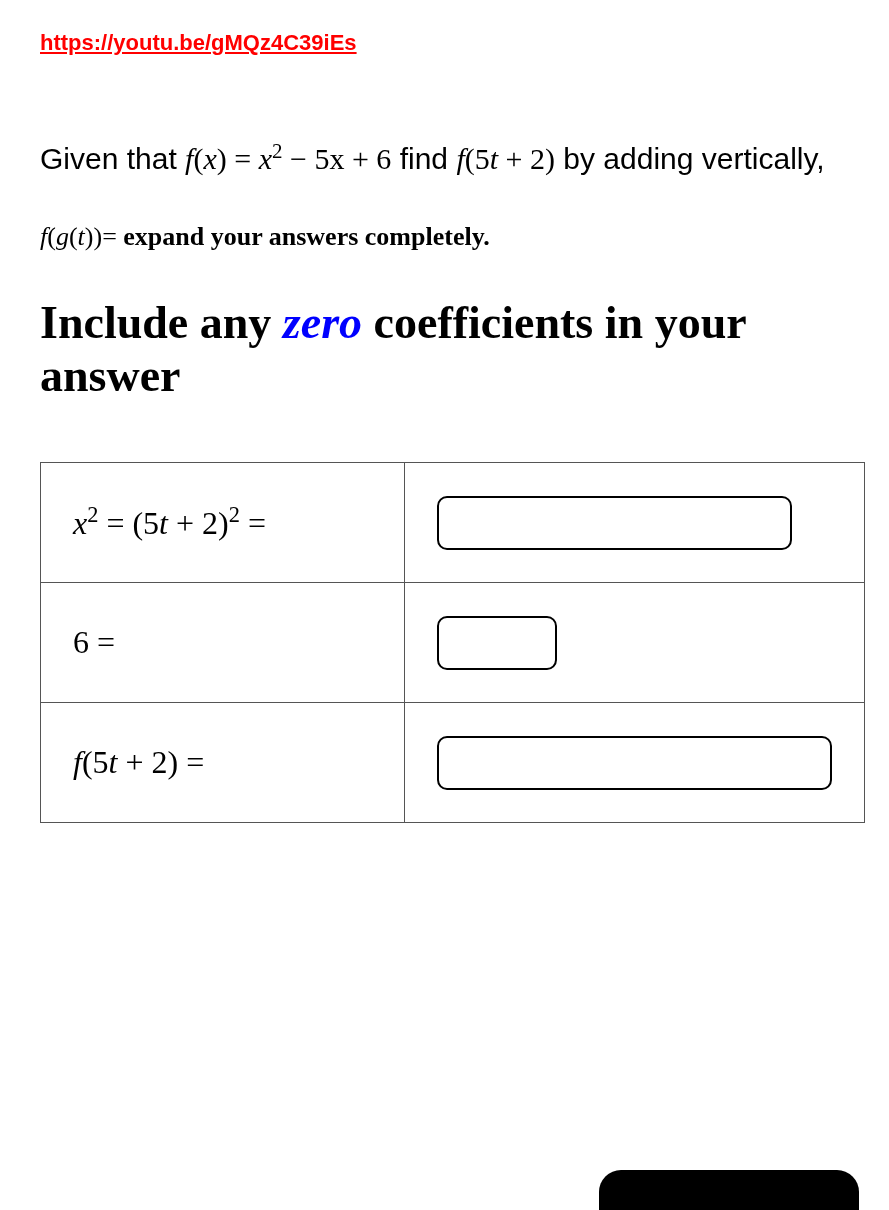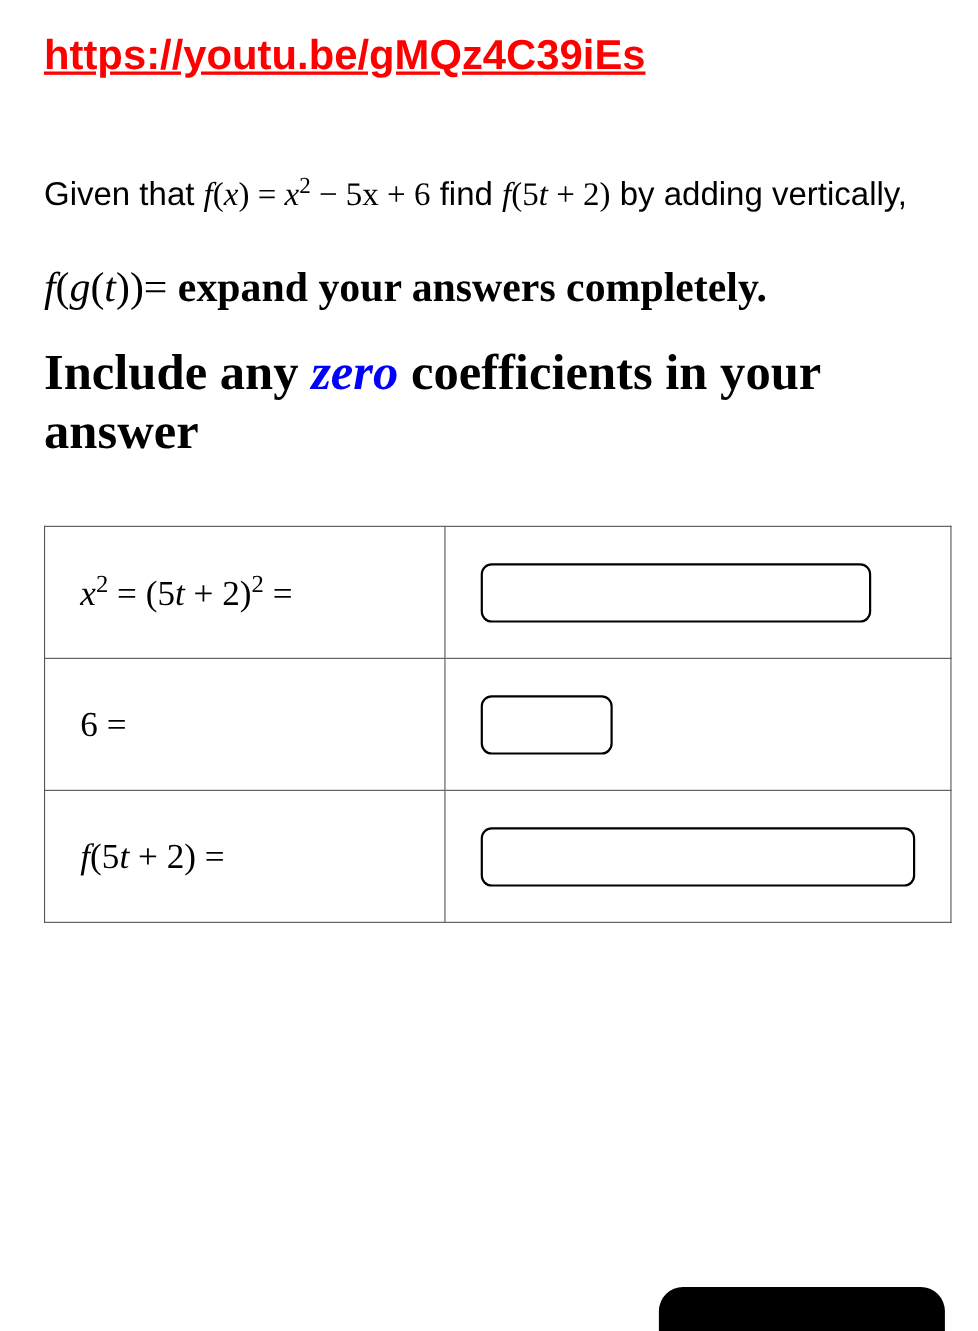--- a/index.html
+++ b/index.html
@@ -11,21 +11,21 @@
       font-family: Verdana, Geneva, sans-serif;
       width: 889px;
       height: 1210px;
       background: #fff;
       padding: 30px 40px 0 40px;
       position: relative;
     }
     .link-text {
       color: #ff0000;
       font-weight: bold;
-      font-size: 38px;
+      font-size: 22px;
       text-decoration: underline;
       margin-bottom: 80px;
       display: block;
     }
     .problem-text {
       font-size: 30px;
       line-height: 1.5;
       margin-bottom: 41px;
       color: #000;
     }
@@ -36,22 +36,22 @@
     .math .var {
       font-style: italic;
     }
     .math .sup {
       font-size: 0.7em;
       vertical-align: super;
       font-style: normal;
     }
     .instruction-1 {
       font-family: 'Times New Roman', serif;
-      font-size: 38px;
-      margin-bottom: 28px;
+      font-size: 26px;
+      margin-bottom: 44px;
       color: #000;
     }
     .instruction-1 .bold {
       font-weight: bold;
     }
     .instruction-2 {
       font-family: 'Times New Roman', serif;
       font-size: 46px;
       font-weight: bold;
       margin-bottom: 60px;

